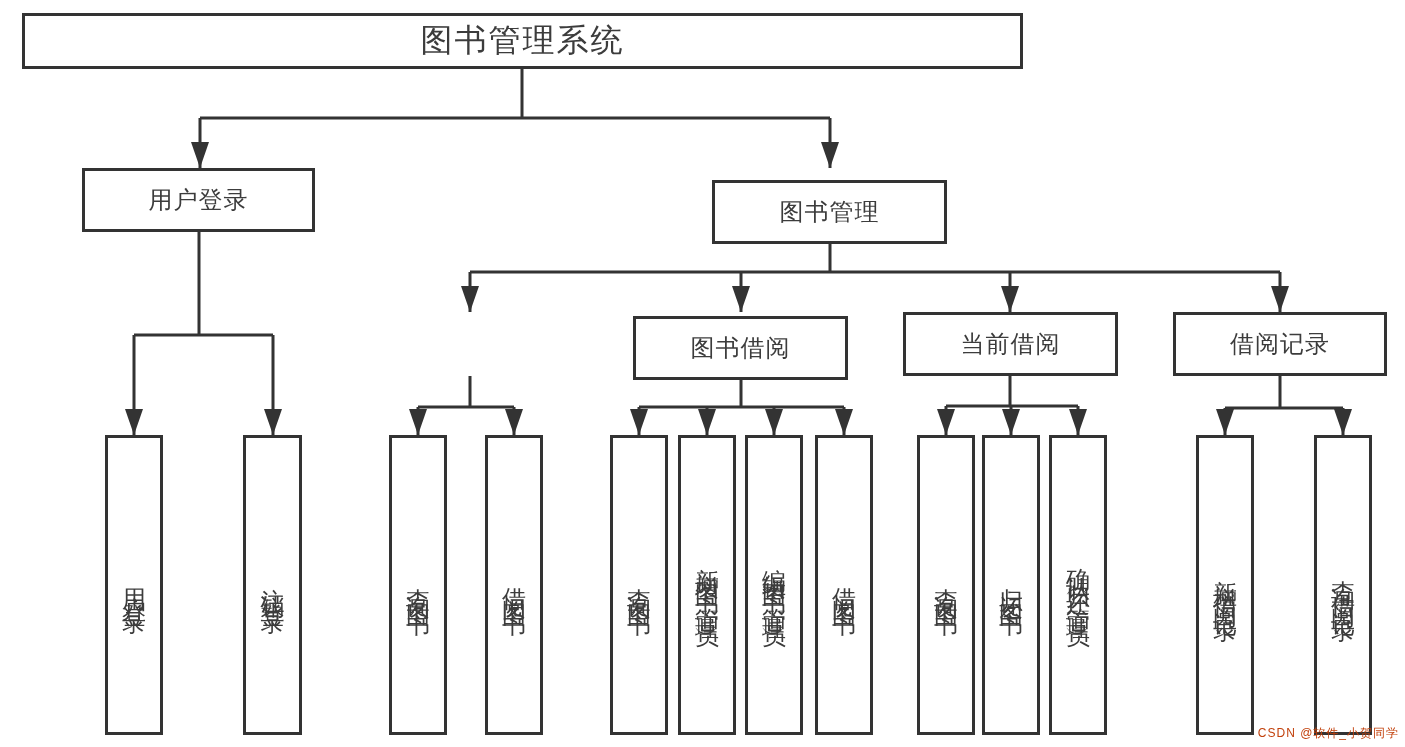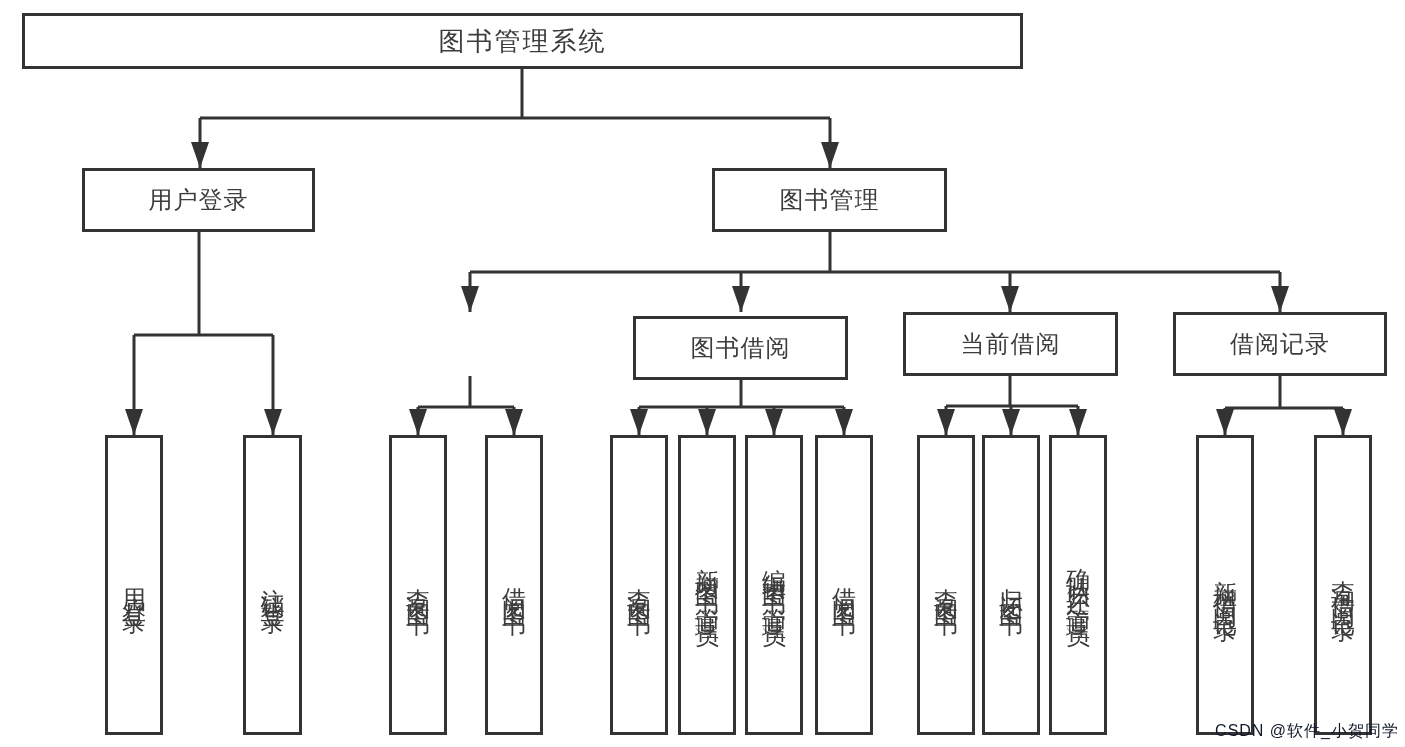--- a/index.html
+++ b/index.html
@@ -17,36 +17,36 @@
     box-sizing: border-box;
     background: #ffffff;
     border: 3px solid #333333;
     color: #3c3c3c;
     display: flex;
     align-items: center;
     justify-content: center;
     z-index: 2;
   }
   .hnode { font-size: 24px; letter-spacing: 1px; }
-  .root  { font-size: 26px; letter-spacing: 2px; }
+  .root  { font-size: 32px; letter-spacing: 2px; }
   .vnode {
     writing-mode: vertical-rl;
     text-orientation: mixed;
     font-size: 24px;
     letter-spacing: 8px;
     line-height: 1;
     padding: 4px 0;
   }
   #watermark {
     position: absolute;
     right: 6px;
     bottom: 5px;
     z-index: 3;
-    font-size: 16px;
-    color: #0f172a;
+    font-size: 12px;
+    color: #c2410c;
     letter-spacing: 1px;
     white-space: nowrap;
   }
 </style>
 </head>
 <body>
 
 <div id="canvas">
 
   <svg id="connector-svg" width="1405" height="747" viewBox="0 0 1405 747">
@@ -85,21 +85,21 @@
       <polygon points="1002,409 1020,409 1011,435"></polygon>
       <polygon points="1069,409 1087,409 1078,435"></polygon>
       <polygon points="1216,409 1234,409 1225,435"></polygon>
       <polygon points="1334,409 1352,409 1343,435"></polygon>
     </g>
   </svg>
 
   <div class="node hnode root" style="left:22px; top:13px; width:1001px; height:56px;">图书管理系统</div>
 
   <div class="node hnode" style="left:82px; top:168px; width:233px; height:64px;">用户登录</div>
-  <div class="node hnode" style="left:712px; top:168px; width:235px; height:64px;">图书管理</div>
+  <div class="node hnode" style="left:712px; top:180px; width:235px; height:64px;">图书管理</div>
 
   <div class="node hnode" style="left:633px; top:316px; width:215px; height:64px;">图书借阅</div>
   <div class="node hnode" style="left:903px; top:312px; width:215px; height:64px;">当前借阅</div>
   <div class="node hnode" style="left:1173px; top:312px; width:214px; height:64px;">借阅记录</div>
 
   <div class="node vnode" style="left:105px; top:435px; width:58px; height:300px;">用户登录</div>
   <div class="node vnode" style="left:243px; top:435px; width:59px; height:300px;">注销登录</div>
 
   <div class="node vnode" style="left:389px; top:435px; width:58px; height:300px;">查询图书</div>
   <div class="node vnode" style="left:485px; top:435px; width:58px; height:300px;">借阅图书</div>

